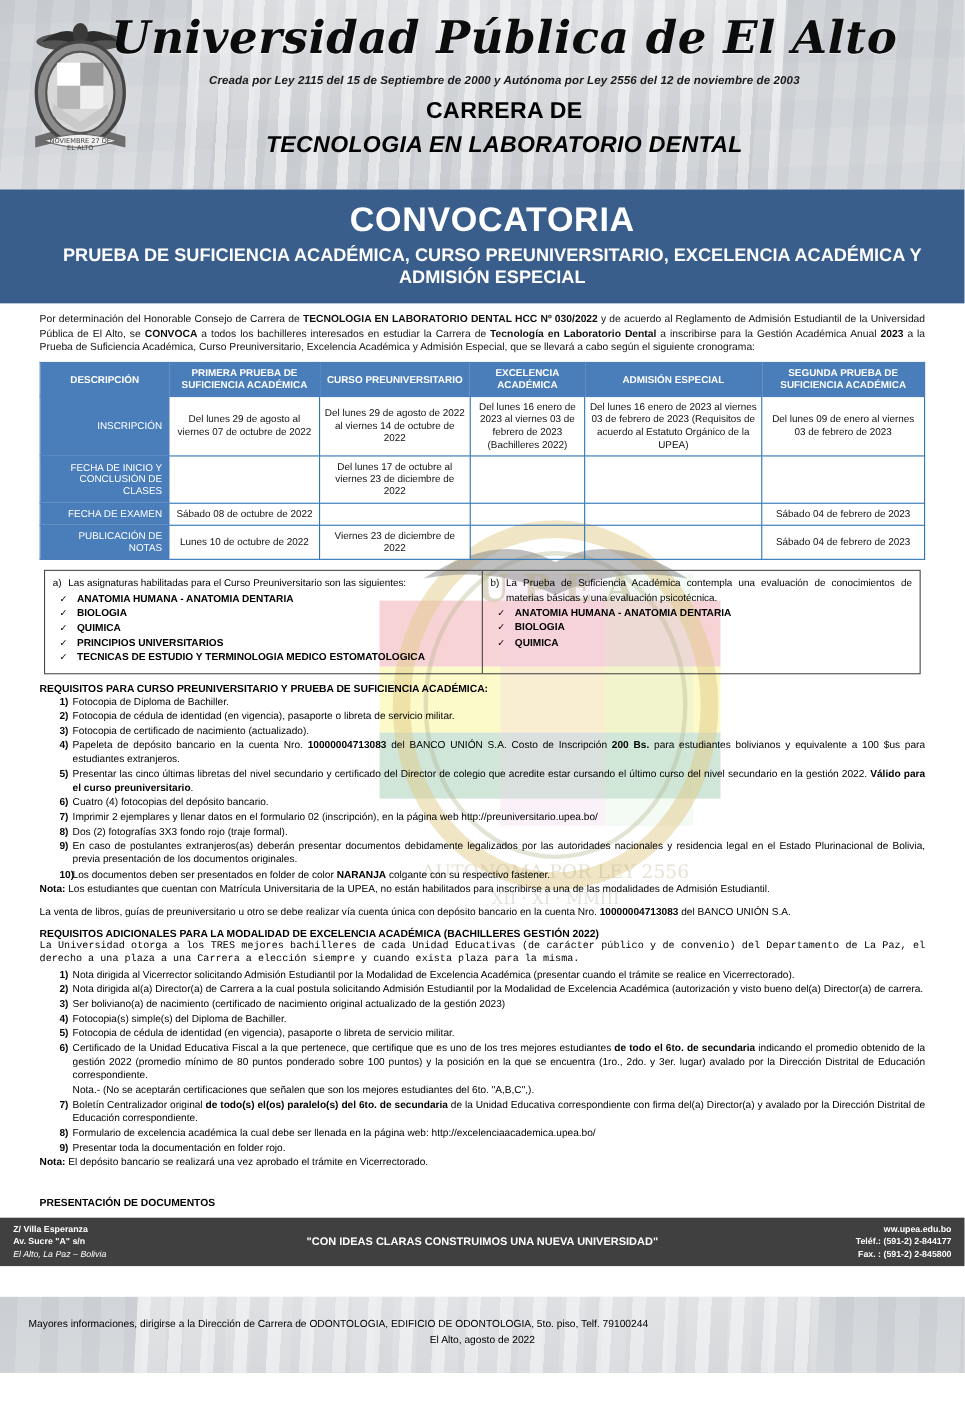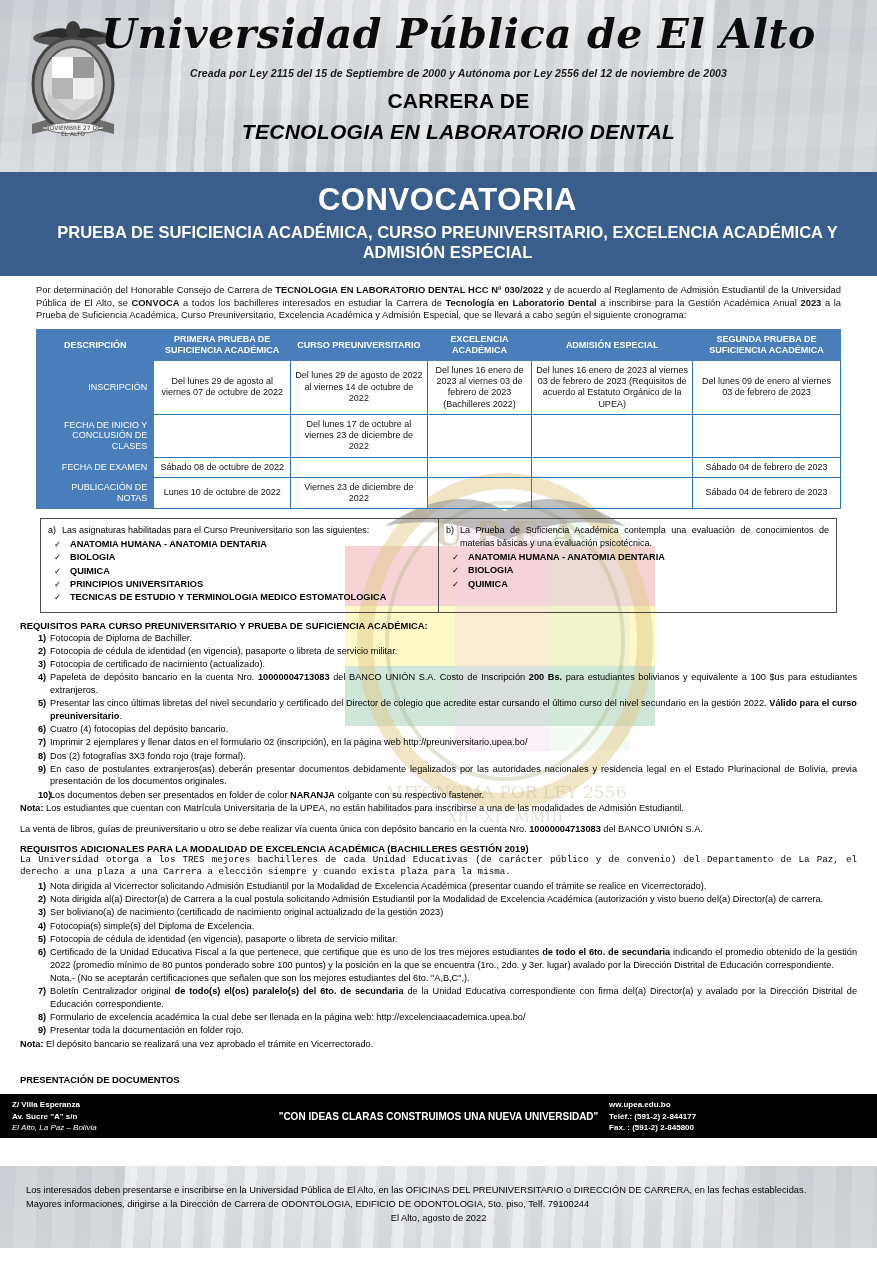--- a/index.html
+++ b/index.html
@@ -115,44 +115,44 @@
   .abcol{padding:5px 7px 7px 7px;font-size:9px;line-height:1.42;}
   .abcol.left{width:50%;border-right:1px solid #4a4a4a;}
   .abcol.right{width:50%;}
   .ab-head{display:flex;gap:6px;text-align:justify;}
   .ab-head .lt{font-weight:normal;}
   .ab-list{list-style:none;margin:1px 0 0 0;padding:0 0 0 22px;}
   .ab-list li{font-weight:bold;font-size:9.2px;line-height:1.45;position:relative;}
   .ab-list li::before{content:"\2713";position:absolute;left:-16px;font-weight:normal;font-size:8.5px;}
 
   
-  .sec{position:relative;z-index:2;padding:0 20px;font-size:9.2px;}
+  .sec{position:relative;z-index:2;padding:0 36px;font-size:9.2px;}
   .sec-title{font-weight:bold;font-size:9.4px;margin-top:7px;}
   ol.reqs{margin:1px 0 0 0;padding:0;list-style:none;}
   ol.reqs > li{
     display:flex;gap:0;align-items:flex-start;line-height:1.38;margin-bottom:.5px;
   }
   ol.reqs > li .num{width:30px;flex:0 0 30px;text-align:left;font-weight:bold;padding-left:18px;box-sizing:border-box;}
   ol.reqs > li .txt{flex:1;text-align:justify;}
   .note{margin-top:1px;text-align:justify;line-height:1.38;}
   .note b{font-weight:bold;}
   .para{margin-top:8px;text-align:justify;line-height:1.38;}
 
   
   .addrbar{
     position:relative;z-index:2;margin-top:9px;
-    background:#000000;color:#fff;height:44px;display:flex;align-items:center;
+    background:#404040;color:#fff;height:44px;display:flex;align-items:center;
     padding:0 12px;font-size:8px;
   }
   .addr-left{width:30%;line-height:1.42;}
   .addr-left .l1{font-weight:bold;}
   .addr-left .l2{font-weight:bold;}
   .addr-left .l3{font-style:italic;}
   .addr-mid{width:40%;text-align:center;font-size:10px;font-weight:bold;}
-  .addr-right{width:30%;text-align:left;line-height:1.42;font-weight:bold;}
+  .addr-right{width:30%;text-align:right;line-height:1.42;font-weight:bold;}
 
   
   .gap{height:28px;background:#fff;}
   .footer{
     position:relative;height:170px;overflow:hidden;
     background:
       linear-gradient(to bottom, rgba(208,211,215,.55), rgba(230,232,234,.5)),
       repeating-linear-gradient(92deg, rgba(182,186,192,.5) 0 16px, rgba(216,219,223,.3) 16px 38px),
       #d2d5d9;
   }
@@ -359,39 +359,39 @@
       </ol>
       <div class="note">
         <b>Nota:</b>
         <span>Los estudiantes que cuentan con Matrícula Universitaria de la UPEA, no están habilitados para inscribirse a una de las modalidades de Admisión Estudiantil.</span>
       </div>
 
       <div class="para">
         La venta de libros, guías de preuniversitario u otro se debe realizar vía cuenta única con depósito bancario en la cuenta Nro. <b>10000004713083</b> del BANCO UNIÓN S.A.
       </div>
 
-      <div class="sec-title">REQUISITOS ADICIONALES PARA LA MODALIDAD DE EXCELENCIA ACADÉMICA (BACHILLERES GESTIÓN 2019)</div>
+      <div class="sec-title">REQUISITOS ADICIONALES PARA LA MODALIDAD DE EXCELENCIA ACADÉMICA (BACHILLERES GESTIÓN 2022)</div>
       <div style="text-align:justify;line-height:1.38;font-family:Liberation Mono, monospace;">La Universidad otorga a los TRES mejores bachilleres de cada Unidad Educativas (de carácter público y de convenio) del Departamento de La Paz, el derecho a una plaza a una Carrera a elección siempre y cuando exista plaza para la misma.</div>
 
       <ol class="reqs">
         <li>
             <span class="num">1)</span>
             <span class="txt">Nota dirigida al Vicerrector solicitando Admisión Estudiantil por la Modalidad de Excelencia Académica (presentar cuando el trámite se realice en Vicerrectorado).</span>
           </li>
         <li>
             <span class="num">2)</span>
             <span class="txt">Nota dirigida al(a) Director(a) de Carrera a la cual postula solicitando Admisión Estudiantil por la Modalidad de Excelencia Académica (autorización y visto bueno del(a) Director(a) de carrera.</span>
           </li>
         <li>
             <span class="num">3)</span>
             <span class="txt">Ser boliviano(a) de nacimiento (certificado de nacimiento original actualizado de la gestión 2023)</span>
           </li>
         <li>
             <span class="num">4)</span>
-            <span class="txt">Fotocopia(s) simple(s) del Diploma de Excelencia.</span>
+            <span class="txt">Fotocopia(s) simple(s) del Diploma de Bachiller.</span>
           </li>
         <li>
             <span class="num">5)</span>
             <span class="txt">Fotocopia de cédula de identidad (en vigencia), pasaporte o libreta de servicio militar.</span>
           </li>
         <li>
             <span class="num">6)</span>
             <span class="txt">Certificado de la Unidad Educativa Fiscal a la que pertenece, que certifique que es uno de los tres mejores estudiantes <b>de todo el 6to. de secundaria</b> indicando el promedio obtenido de la gestión 2022 (promedio mínimo de 80 puntos ponderado sobre 100 puntos) y la posición en la que se encuentra (1ro., 2do. y 3er. lugar) avalado por la Dirección Distrital de Educación correspondiente.</span>
           </li>
         <li>
@@ -431,21 +431,20 @@
         <div>Teléf.: (591-2) 2-844177</div>
         <div>Fax. : (591-2) 2-845800</div>
       </div>
     </div>
   </div>
 
   <div class="gap"></div>
 
   <div class="footer">
     <div class="footer-inner">
-      <div class="f-just">Los interesados deben presentarse e inscribirse en la Universidad Pública de El Alto, en las OFICINAS DEL PREUNIVERSITARIO o DIRECCIÓN DE CARRERA, en las fechas establecidas.</div>
       <div class="f-just">Mayores informaciones, dirigirse a la Dirección de Carrera de ODONTOLOGIA,  EDIFICIO DE ODONTOLOGIA, 5to. piso, Telf. 79100244</div>
       <div class="f-center">El Alto, agosto de 2022</div>
       <div class="sign">
         <div class="n1">Dra. Miroslava Peñaranda Valdez</div>
         <div class="n2">DECANA AREA DE ESTOMATOLOGIA</div>
         <div class="n3">UNIVERSIDAD PÚBLICA DE EL ALTO</div>
       </div>
     </div>
   </div>
 

